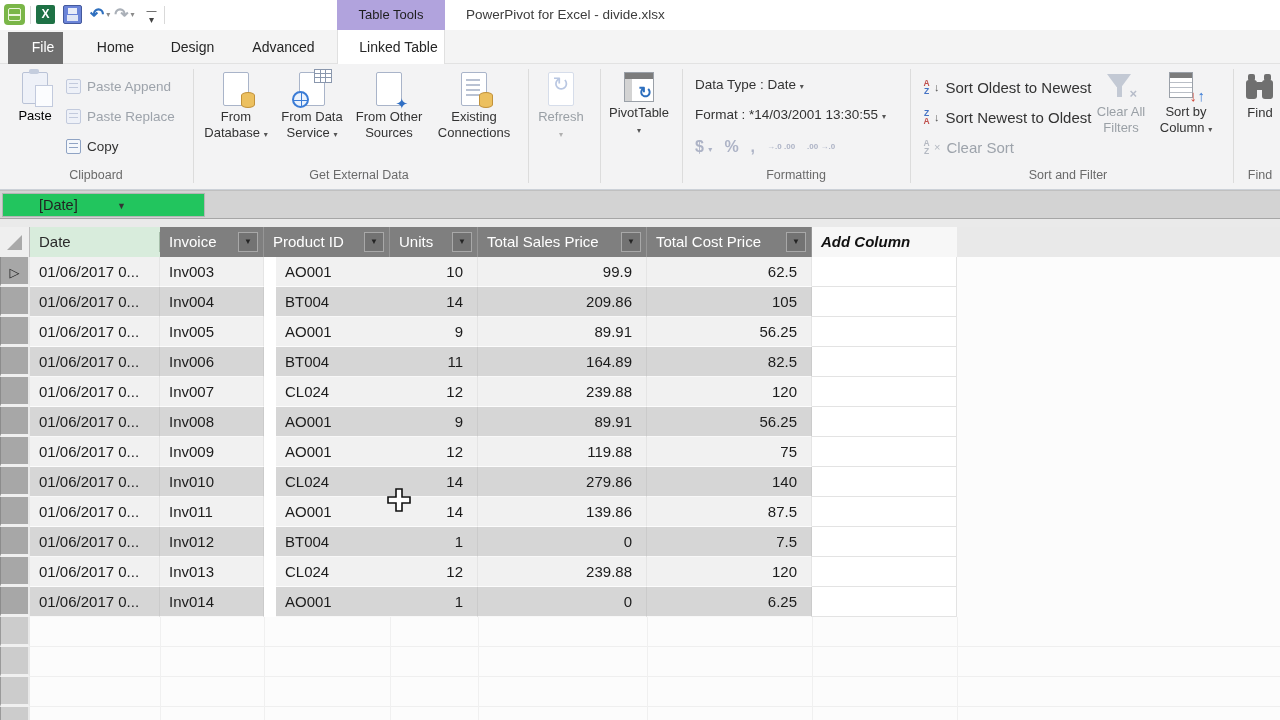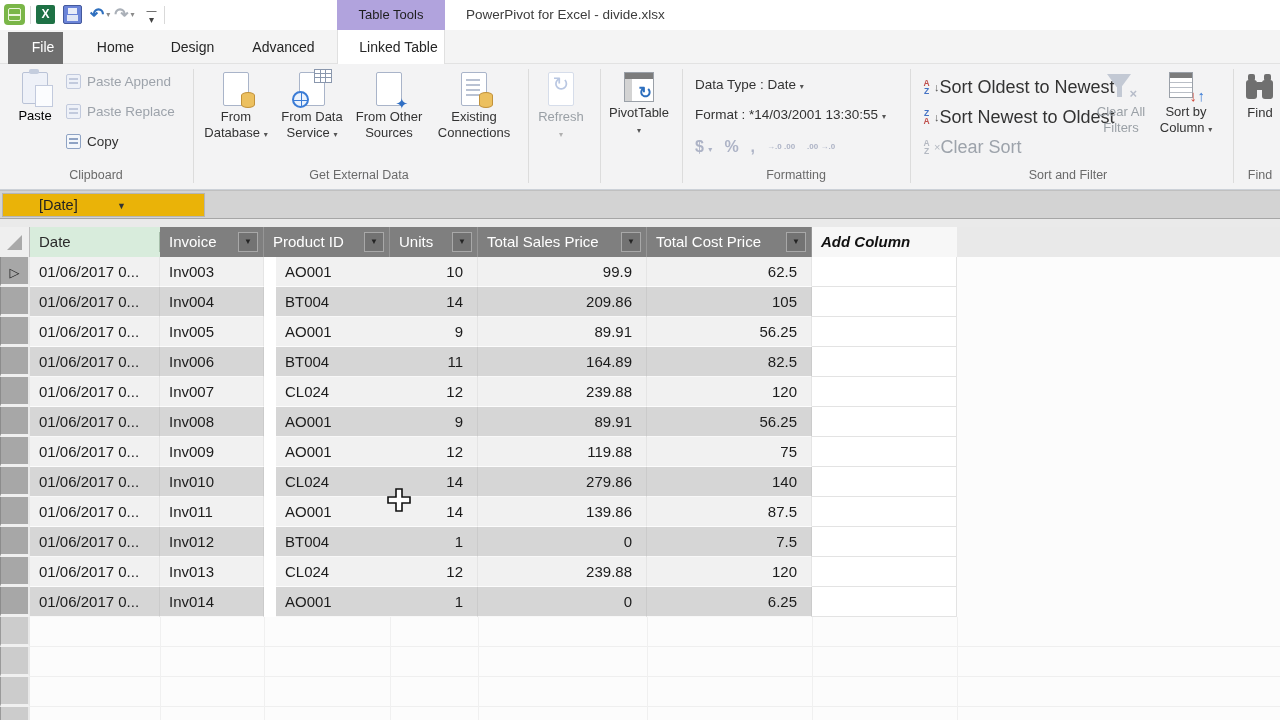--- a/index.html
+++ b/index.html
@@ -49,21 +49,21 @@
   .big-btn .lbl { font-size:13px; color:#333; line-height:16px; white-space:nowrap; }
   .big-btn .lbl.dim { color:#9aa0a6; }
   .drop8 { font-size:8px; color:#555; }
   .dim .drop8, .drop8.dim { color:#b0b0b0; }
 
   
   .paste-big { position:absolute; left:10px; top:8px; width:50px; text-align:center; }
   .clip-icon { position:relative; width:26px; height:32px; margin:0 auto 4px; background:#eef1f8; border:1.5px solid #b9c2d6; border-radius:2px; }
   .clip-icon:before { content:""; position:absolute; left:6px; top:-4px; width:10px; height:5px; background:#c4cdde; border-radius:2px; }
   .clip-icon:after { content:""; position:absolute; right:-6px; bottom:-4px; width:16px; height:20px; background:#fbfcfe; border:1.5px solid #c2cadd; }
-  .small-row { position:absolute; left:66px; height:24px; display:flex; align-items:flex-start; white-space:nowrap; }
+  .small-row { position:absolute; left:66px; height:24px; display:flex; align-items:center; white-space:nowrap; }
   .small-row .txt { font-size:13.5px; color:#333; }
   .small-row .txt.dim { color:#9da3ab; }
   .mini-ic { width:15px; height:15px; margin-right:6px; border:1.5px solid #c2cadd; background:#eef1f8; border-radius:2px; position:relative; }
   .mini-ic.on { border-color:#8fa3c4; background:#f4f7fb; }
   .mini-ic:before { content:""; position:absolute; left:2px; top:3px; right:2px; height:1.5px; background:#c2cadd; box-shadow:0 4px 0 #c2cadd; }
   .mini-ic.on:before { background:#8fa3c4; box-shadow:0 4px 0 #8fa3c4; }
 
   
   .page-ic { position:relative; width:26px; height:34px; background:#fff; border:1.5px solid #a9b4c9; border-radius:2px; margin:0 auto 3px; }
   .page-ic .db { position:absolute; right:-7px; bottom:-3px; width:14px; height:16px; background:#ecc05f; border:1.5px solid #c2923a; border-radius:50% / 22%; }
@@ -82,21 +82,21 @@
   .pv-arrow { position:absolute; right:1px; bottom:0; color:#2d6fbe; font-weight:bold; font-size:16px; line-height:16px; }
 
   
   .fmt-row { position:absolute; left:695px; font-size:13.5px; color:#333; white-space:nowrap; }
   .numfmt { position:absolute; left:695px; top:74px; display:flex; align-items:center; gap:12px; color:#adb3c6; }
   .numfmt .big { font-size:16px; font-weight:bold; }
   .decpair { font-size:8px; font-weight:bold; line-height:8px; text-align:left; }
 
   
   .sf-row { position:absolute; left:920px; height:22px; display:flex; align-items:center; white-space:nowrap; }
-  .sf-row .txt { font-size:18px; color:#333; }
+  .sf-row .txt { font-size:15px; color:#333; margin-left:6px; }
   .sf-row .txt.dim { color:#9da3ab; }
   .az { width:13px; display:flex; flex-direction:column; font-size:8.5px; font-weight:bold; line-height:8px; text-align:center; }
   .az .a { color:#c0504d; } .az .z { color:#4472c4; }
   .az.dim .a, .az.dim .z { color:#b4b9c2; }
   .az-arr { font-size:11px; color:#555; margin-left:1px; }
   .az-arr.dim { color:#b4b9c2; }
   .funnel { position:relative; width:32px; height:30px; margin:0 auto 2px; }
   .funnel .cone { position:absolute; left:2px; top:2px; width:24px; height:13px; background:#c3c9d4; clip-path:polygon(0 0,100% 0,60% 100%,40% 100%); }
   .funnel .stem { position:absolute; left:12px; top:14px; width:5px; height:11px; background:#c3c9d4; }
   .funnel .x { position:absolute; right:0; bottom:2px; color:#b6bcc9; font-size:13px; font-weight:bold; line-height:13px; }
@@ -107,21 +107,21 @@
   .sbc-icon .dn { position:absolute; right:6px; bottom:-2px; color:#d04a3a; font-size:15px; font-weight:bold; }
   .sbc-icon .up { position:absolute; right:-2px; bottom:-2px; color:#3a7bd5; font-size:15px; font-weight:bold; }
   .bino { position:relative; width:34px; height:30px; margin:0 auto 3px; }
   .bino:before { content:""; position:absolute; left:3px; top:8px; width:11px; height:19px; background:#6f6f6f; border-radius:3px; box-shadow:16px 0 0 #6f6f6f; }
   .bino:after { content:""; position:absolute; left:5px; top:2px; width:7px; height:7px; background:#6f6f6f; border-radius:2px; box-shadow:16px 0 0 #6f6f6f; }
   .bino .mid { position:absolute; left:14px; top:10px; width:6px; height:8px; background:#6f6f6f; }
 
   
   #formulabar { position:absolute; left:0; top:190px; width:1280px; height:29px; background:#d3d3d3;
      border-top:1px solid #c0c0c0; border-bottom:1px solid #a6a6a6; }
-  .combo { position:absolute; left:2px; top:2px; width:203px; height:24px; background:#eab308; border:1px solid #b5b5b5; }
+  .combo { position:absolute; left:2px; top:2px; width:203px; height:24px; background:#22c55e; border:1px solid #b5b5b5; }
   .combo .val { position:absolute; left:36px; top:0; line-height:23px; font-size:14.5px; color:#222; }
   .combo .arr { position:absolute; left:114px; top:7px; font-size:9px; color:#333; }
   #fb-strip { position:absolute; left:0; top:219px; width:1280px; height:8px; background:#eaeaea; }
 
   
   .hdr-cell { position:absolute; top:227px; height:30px; background:#7f7f7f; color:#fff; font-size:15px;
      line-height:30px; padding-left:9px; border-right:1px solid #969696; }
   .hdr-cell.sel { background:#d8ecdc; color:#2a2a2a; border-right:1px solid #b4cdb9; }
   .filter-btn { position:absolute; right:5px; top:5px; width:20px; height:20px; background:#737373;
      border:1px solid #a8a8a8; text-align:center; line-height:18px; font-size:8px; color:#242424; padding:0; }

